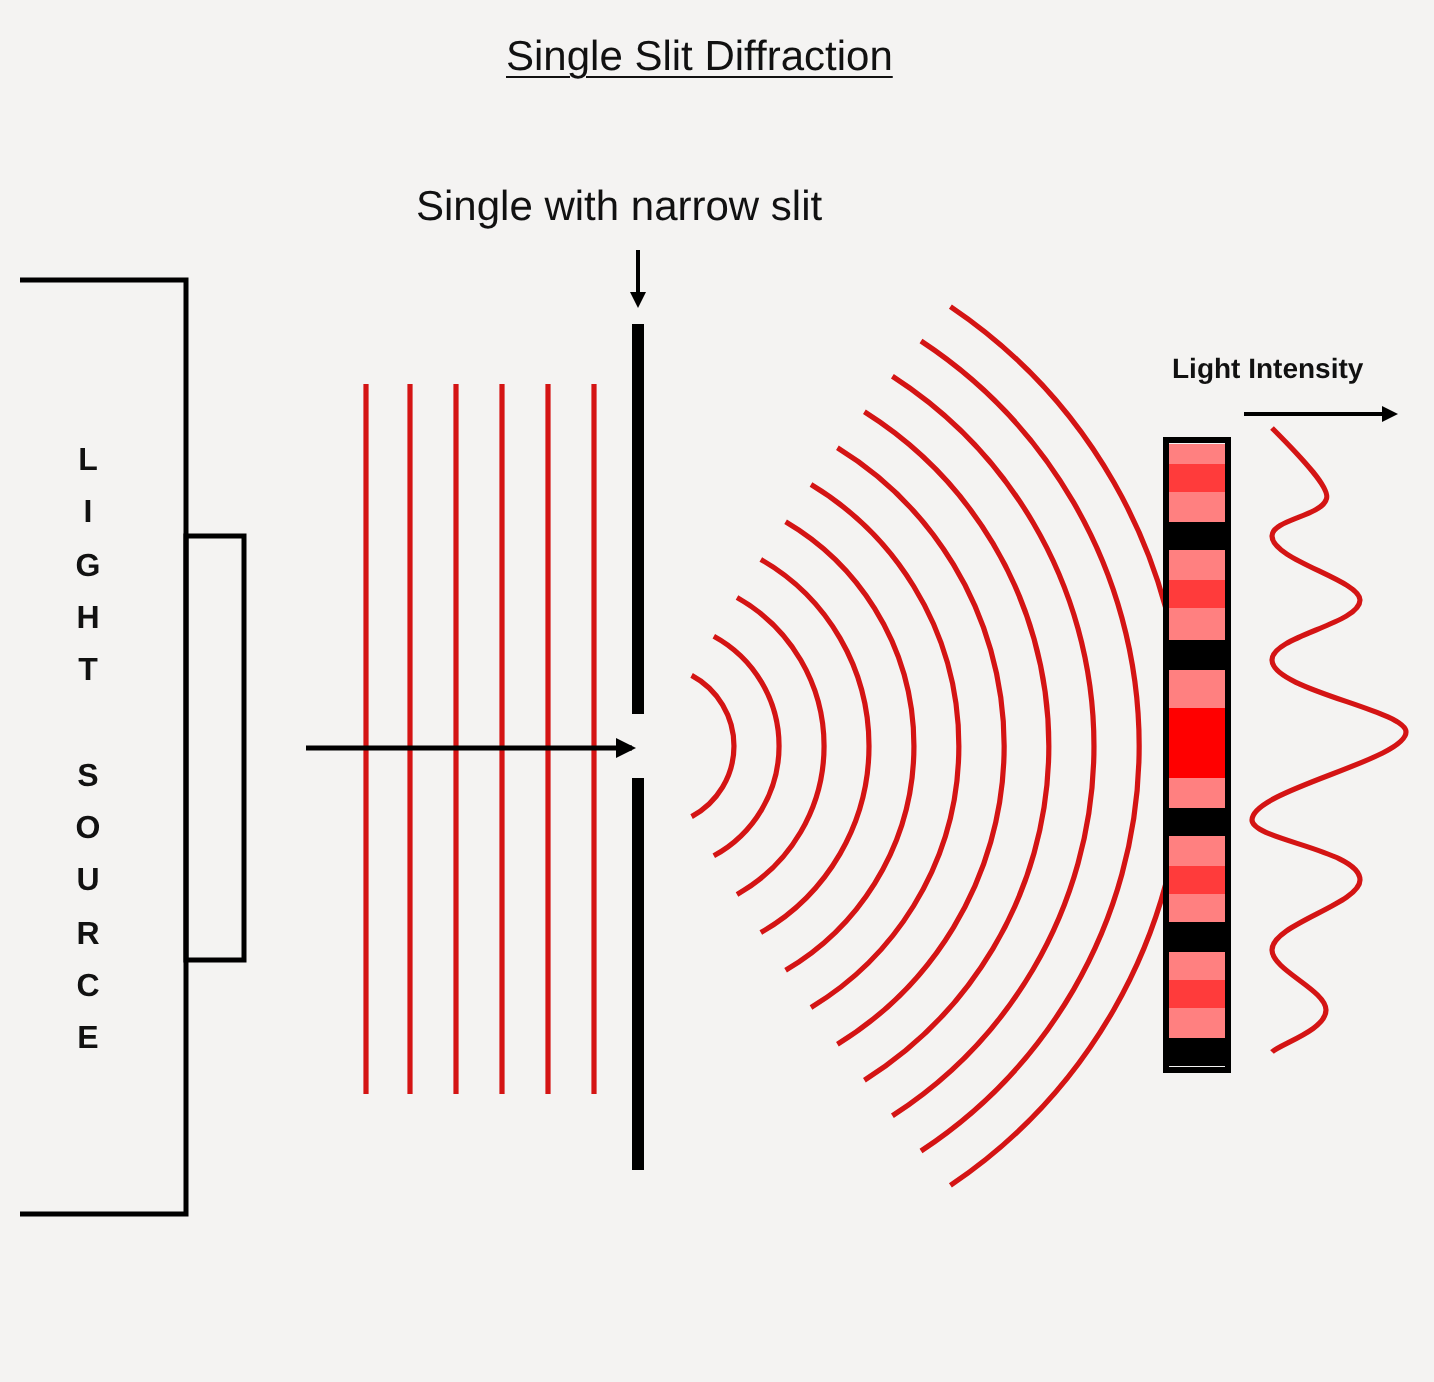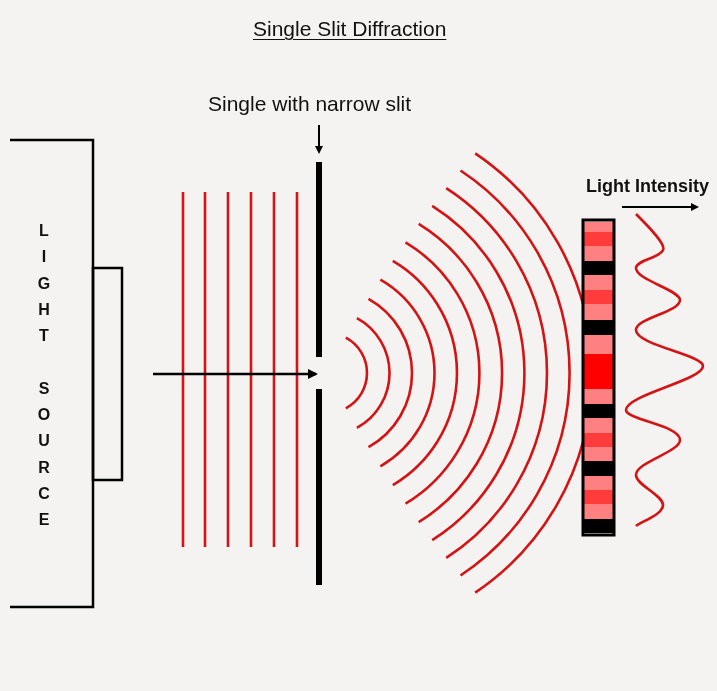--- a/index.html
+++ b/index.html
@@ -24,21 +24,21 @@
     .barrier-label {
       position: absolute;
       left: 208px; top: 92px;
       font-size: 21px;
       color: #111;
       white-space: nowrap;
     }
     .intensity-label {
       position: absolute;
       left: 586px; top: 176px;
-      font-size: 18px;
+      font-size: 14px;
       font-weight: bold;
       color: #111;
       white-space: nowrap;
     }
     .source-letters {
       position: absolute;
       left: 34px; top: 218px;
       width: 20px;
       display: flex; flex-direction: column; align-items: center;
     }

